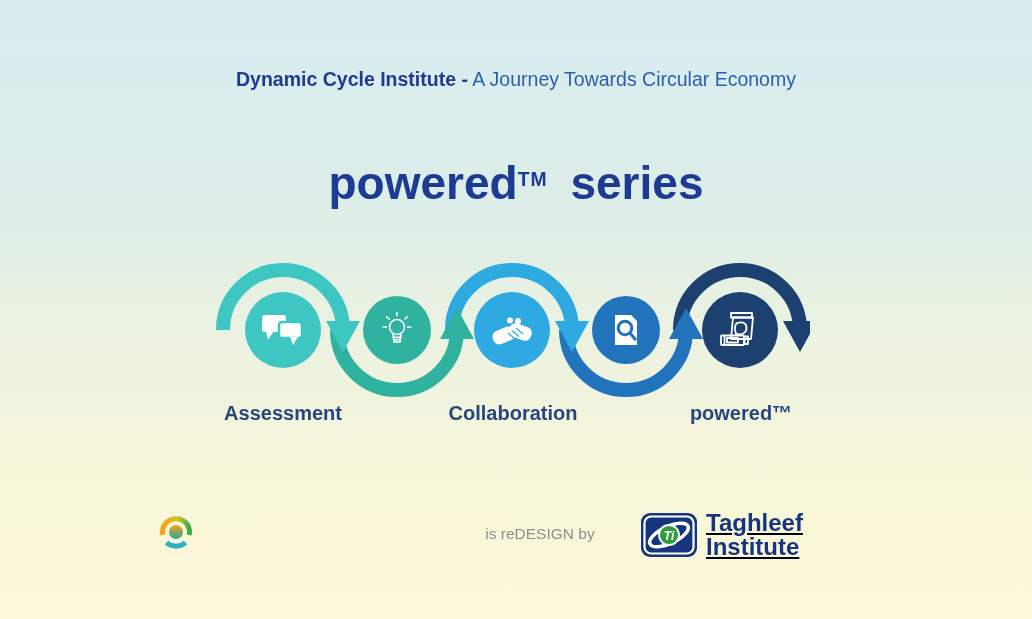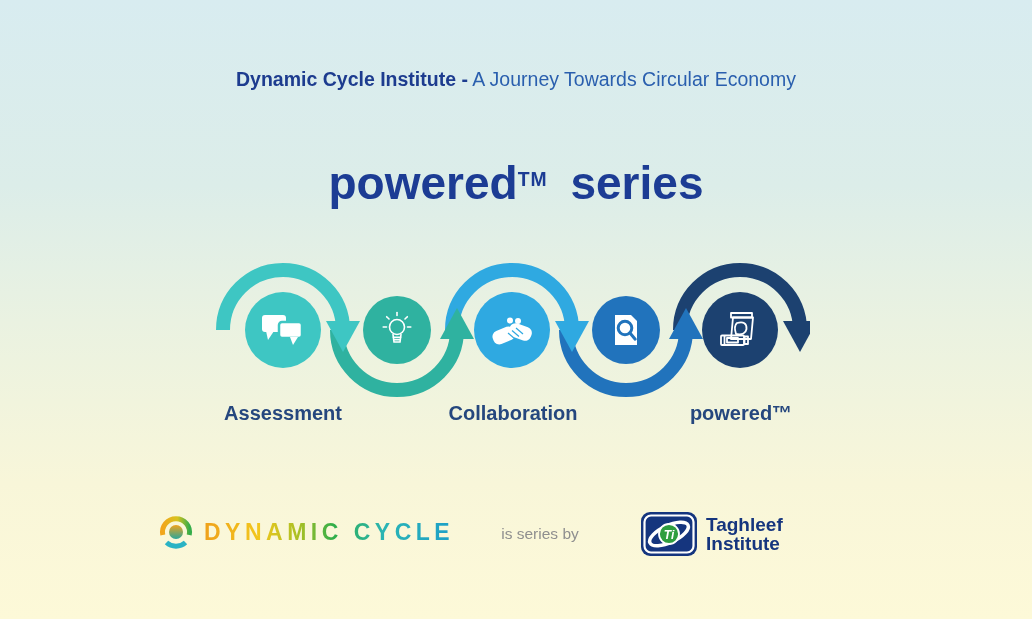--- a/index.html
+++ b/index.html
@@ -24,22 +24,22 @@
   .footer-dc { position:absolute; left:158px; top:514px; display:flex; align-items:center; gap:10px; }
   .dc-wordmark { font-weight:bold; font-size:23px; letter-spacing:4.5px; color:#2fae4a; white-space:nowrap; }
   @supports ((-webkit-background-clip:text) or (background-clip:text)) {
     .dc-wordmark {
       background:linear-gradient(90deg,#efa11b 0%,#f2c71d 22%,#a9c024 38%,#2fae4a 52%,#2ab5b5 72%,#1d9fc8 100%);
       -webkit-background-clip:text; background-clip:text; color:transparent;
     }
   }
   .powered { position:absolute; left:470px; top:525px; width:140px; text-align:center;
              color:#8f8f8f; font-size:15.5px; }
-  .footer-tag { position:absolute; left:640px; top:511px; display:flex; align-items:center; gap:8px; }
-  .tag-name { font-weight:bold; font-size:19px; line-height:1.02; color:#15357e; }
+  .footer-tag { position:absolute; left:640px; top:511px; display:flex; align-items:center; gap:8px;text-decoration:underline; }
+  .tag-name { font-weight:bold; font-size:24px; line-height:1.02; color:#15357e; }
 </style>
 </head>
 <body>
 
 <div class="stage">
 
   <div class="subtitle">
     <span class="bold">Dynamic Cycle Institute -</span>
     <span class="reg">A Journey Towards Circular Economy</span>
   </div>
@@ -131,24 +131,23 @@
         </linearGradient>
         <linearGradient id="dcg2" x1="0" y1="0" x2="0" y2="1">
           <stop offset="0" stop-color="#f0a31c"></stop>
             <stop offset="1" stop-color="#2aa79b"></stop>
         </linearGradient>
       </defs>
       <path d="M 4.8 21 A 13.5 13.5 0 1 1 31.2 21" fill="none" stroke="url(#dcg1)" stroke-width="5"></path>
       <path d="M 8.5 28.5 A 14 14 0 0 0 27.5 28.5" fill="none" stroke="#2ab3c4" stroke-width="5"></path>
       <circle cx="18" cy="18" r="7" fill="url(#dcg2)"></circle>
     </svg>
-    <span class="dc-wordmark">DYNAMIC CYCLE</span>
   </div>
 
-  <div class="powered">is series by</div>
+  <div class="powered">is reDESIGN by</div>
 
   <div class="footer-tag">
     <svg width="58" height="46" viewBox="0 0 58 46">
       <rect x="1" y="1" width="56" height="44" rx="9" fill="#15357e"></rect>
       <rect x="4.5" y="4.5" width="49" height="37" rx="6.5" fill="none" stroke="#fff" stroke-width="2.2"></rect>
       <ellipse cx="29" cy="23" rx="21" ry="8.5" transform="rotate(-25 29 23)" fill="none" stroke="#fff" stroke-width="3.5"></ellipse>
       <circle cx="29" cy="23" r="10" fill="#2f9e3f" stroke="#fff" stroke-width="1.8"></circle>
       <text x="29" y="27.5" text-anchor="middle" fill="#fff" font-family="Liberation Sans, sans-serif" font-size="12" font-weight="bold" font-style="italic">Ti</text>
     </svg>
     <div class="tag-name">

